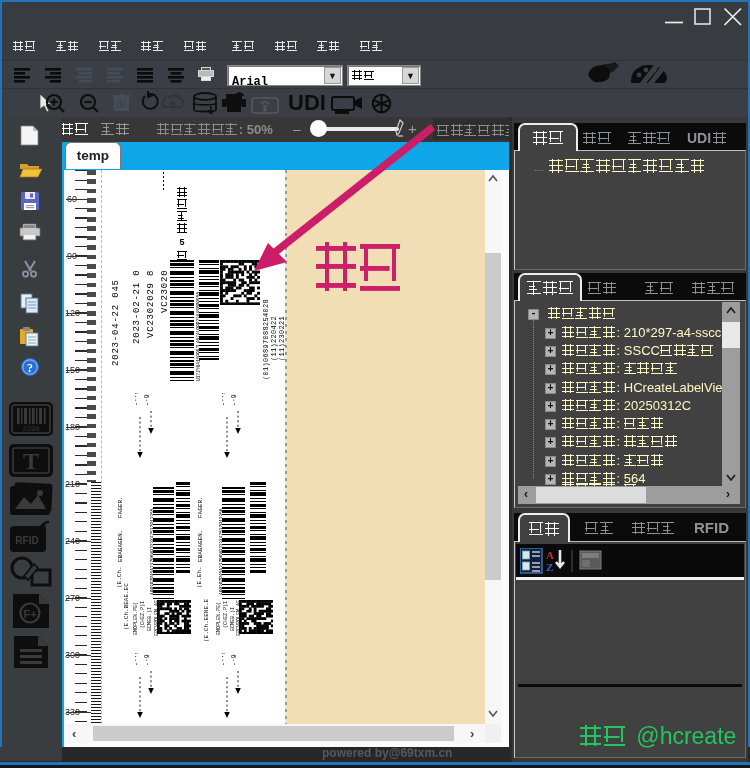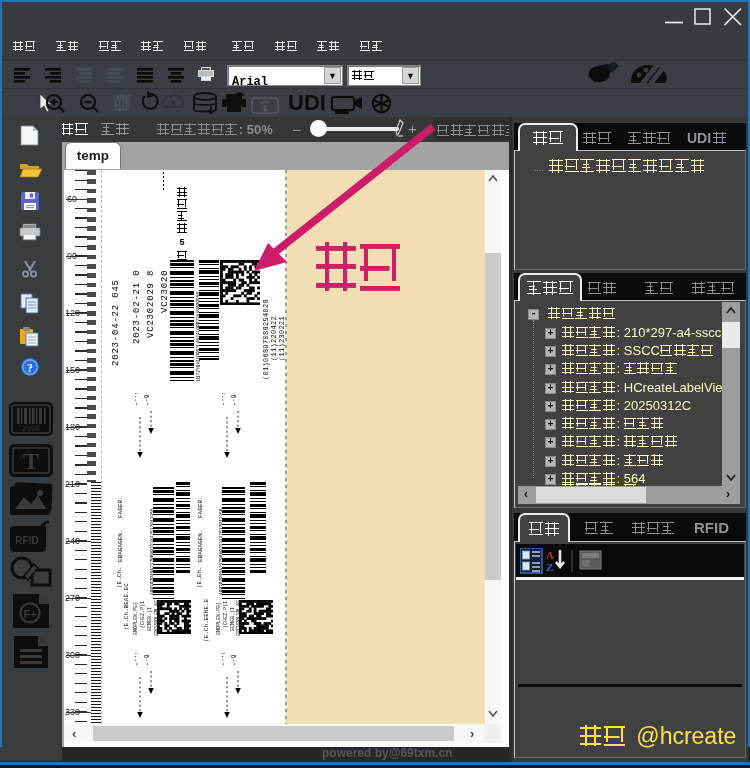--- a/index.html
+++ b/index.html
@@ -292,21 +292,21 @@
 <div class="abs" style="left:0;top:0;width:750px;height:2px;background:#2273b8"></div>
 <div class="abs" style="left:0;top:0;width:2px;height:768px;background:#2273b8"></div>
 <div class="abs" style="left:748px;top:0;width:2px;height:768px;background:#2273b8"></div>
 <div class="abs" style="left:0;top:747px;width:750px;height:21px;background:#27272a"></div>
 <div class="abs" style="left:0;top:747px;width:62px;height:14px;background:#3a3d40"></div>
 <div class="abs" style="left:512px;top:747px;width:236px;height:13px;background:#3d3d3d"></div>
 <div class="abs" style="left:322px;top:746px;width:200px;height:14px;color:#55595e;font-size:12px;font-weight:bold;line-height:14px">powered by@69txm.cn</div>
 <div class="abs" style="left:0;top:762px;width:750px;height:2.5px;background:#2273b8"></div>
 <div class="abs" style="left:0;top:764.5px;width:750px;height:3.5px;background:#15191e"></div>
 
-<div class="abs" style="left:62px;top:142px;width:447px;height:605px;background:#a3a3a3">
+<div class="abs" style="left:62px;top:142px;width:447px;height:605px;background:#0ea5e9">
 
  <div class="abs" style="left:3px;top:0;width:56px;height:27px;background:#fdfdfd;border:1px solid #777;border-bottom:none;border-radius:6px 6px 0 0;color:#222;font-weight:bold;font-size:13.5px;text-align:center;line-height:26px">temp</div>
 
  <div class="abs" style="left:2px;top:28px;width:437px;height:554px;background:#fff">
 
    <div class="abs" style="left:0;top:0;width:37px;height:554px;background:#fcfcfc">
      <div class="abs" style="left:23px;top:0;width:9px;height:312px;background:repeating-linear-gradient(180deg,#4a4a4a 0 4.7px,#fdfdfd 4.7px 9.4px)"></div>
      <div class="abs" style="left:27px;top:312px;width:10px;height:242px;background:repeating-linear-gradient(180deg,#151515 0 1.2px,#fdfdfd 1.2px 3px)"></div>
      <div class="abs" style="left:11px;top:0;width:12px;height:554px;background:repeating-linear-gradient(180deg,#2a2a2a 0 1px,transparent 1px 9.5px)"></div>
      <div class="abs" style="left:3px;top:24px;font-size:9px;color:#222">60</div>
@@ -940,21 +940,21 @@
  <path d="M40 2 L40 17 M36 14 L40 19 L44 14" stroke="#e8e8e8" stroke-width="2.6" fill="none"></path>
  <line x1="52" y1="2" x2="52" y2="24" stroke="#3a3a3a" stroke-width="1.5"></line>
  <g opacity="0.8">
         <rect x="60" y="3" width="21" height="18" fill="#6e6e6e" stroke="#999" stroke-width="1"></rect>
         <rect x="62" y="5" width="17" height="5" fill="#9a9a9a"></rect>
         <rect x="62" y="12" width="8" height="7" fill="#888"></rect>
       </g>
 </svg>
 <div class="abs" style="left:516px;top:577px;width:228px;height:2.5px;background:#f2f2f2"></div>
 <div class="abs" style="left:518px;top:684px;width:224px;height:3px;background:#0a0a0a"></div>
-<div class="abs" style="left:580px;top:723px;color:#fde047;font-size:23px;white-space:nowrap"><i class="g"></i><i class="g v2"></i><span style="margin-left:8px">@hcreate</span></div>
+<div class="abs" style="left:580px;top:723px;color:#22c55e;font-size:23px;white-space:nowrap"><i class="g"></i><i class="g v2"></i><span style="margin-left:8px">@hcreate</span></div>
 
 <svg class="abs" style="left:0;top:0;pointer-events:none" width="750" height="768" viewBox="0 0 750 768">
 <line x1="433" y1="127" x2="274" y2="253" stroke="#cc1e68" stroke-width="7.5"></line>
 <polygon points="254,271 268,243 287,262" fill="#cc1e68"></polygon>
 </svg>
 <div class="abs" style="left:316px;top:242px;color:#cc2069;white-space:nowrap"><i class="g" style="width:40px;height:49px;margin-right:4px"></i><i class="g v2" style="width:40px;height:49px;margin-right:0"></i></div>
 
 </div>
 
 </body></html>

